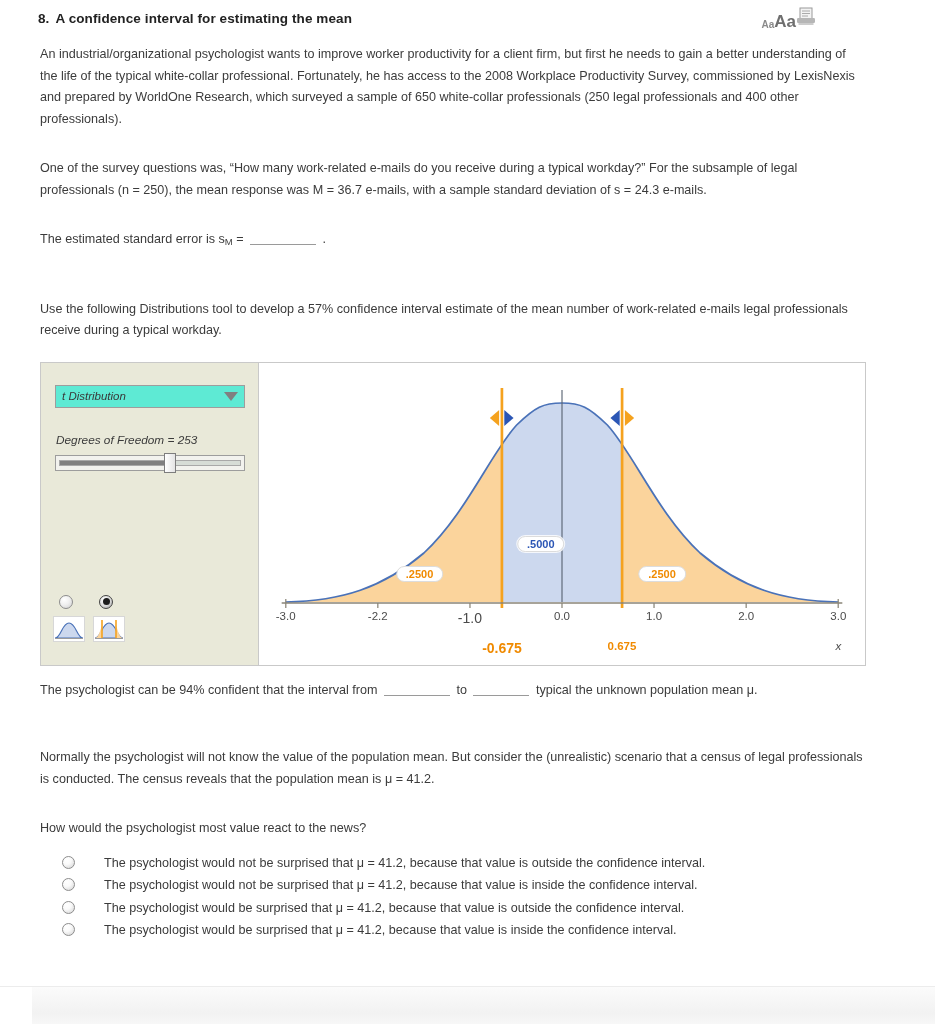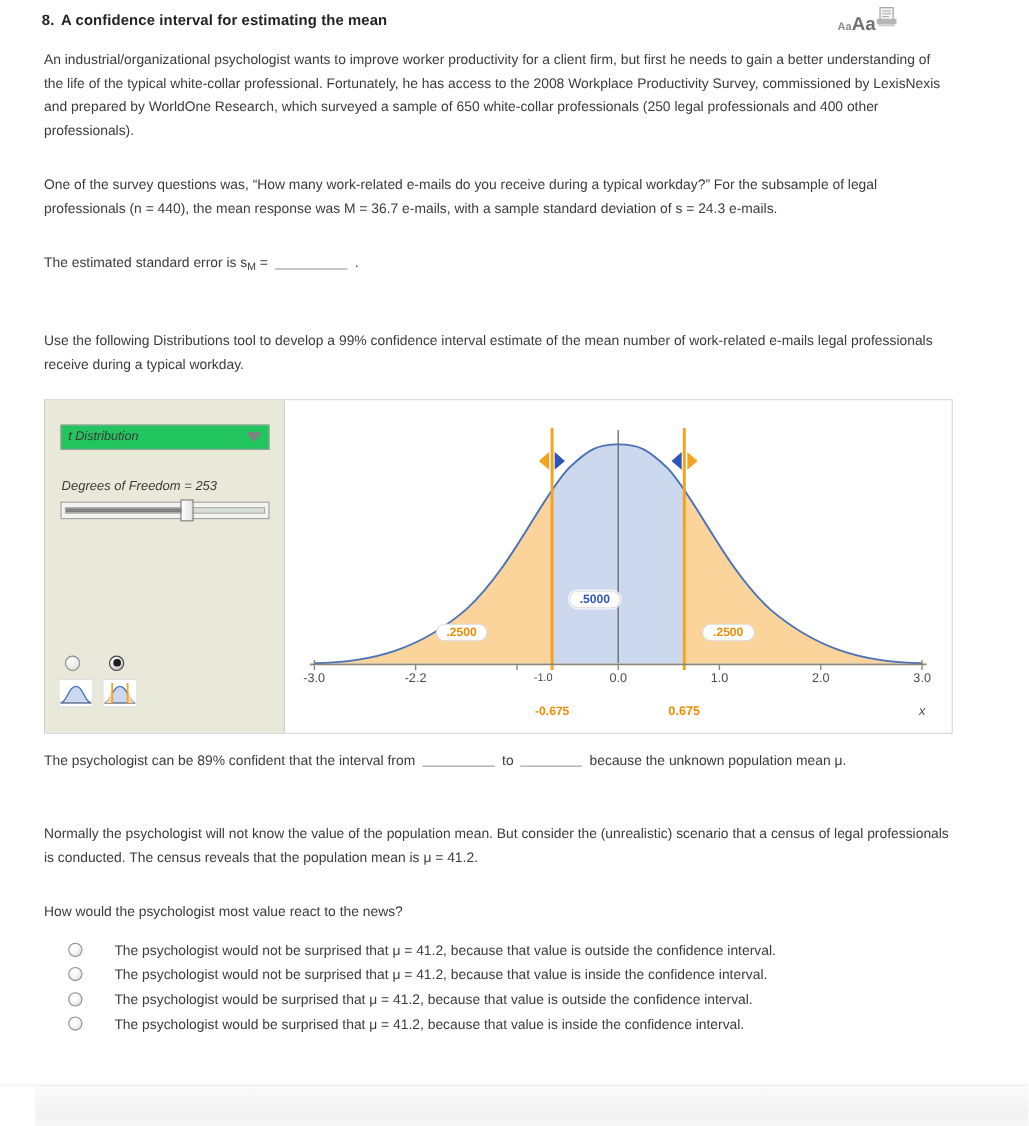--- a/index.html
+++ b/index.html
@@ -88,21 +88,21 @@
     width: 218px;
     background: #e9e9d9;
     border-right: 1px solid #c9c9c9;
     position: relative;
     flex: 0 0 218px;
   }
   .dist-select {
     position: absolute;
     left: 14px; top: 22px;
     width: 190px; height: 23px;
-    background: #22c55e;
+    background: #5eead4;
     border: 1px solid #9d9d9d;
     display: flex;
     align-items: center;
     padding: 0 6px;
     font-style: italic;
     font-size: 11.5px;
     color: #3a3a3a;
   }
   .dist-select .caret {
     margin-left: auto;
@@ -241,30 +241,30 @@
           <rect x="2.5" y="16" width="15" height="2" fill="#cccccc"></rect>
         </svg>
       </span>
     </div>
   </div>
 
   <div class="content">
     <div class="sp-14"></div>
     <p class="para">An industrial/organizational psychologist wants to improve worker productivity for a client firm, but first he needs to gain a better understanding of the life of the typical white-collar professional. Fortunately, he has access to the 2008 Workplace Productivity Survey, commissioned by LexisNexis and prepared by WorldOne Research, which surveyed a sample of 650 white-collar professionals (250 legal professionals and 400 other professionals).</p>
     <div class="sp-28"></div>
-    <p class="para">One of the survey questions was, “How many work-related e-mails do you receive during a typical workday?” For the subsample of legal professionals (n = 440), the mean response was M = 36.7 e-mails, with a sample standard deviation of s = 24.3 e-mails.</p>
+    <p class="para">One of the survey questions was, “How many work-related e-mails do you receive during a typical workday?” For the subsample of legal professionals (n = 250), the mean response was M = 36.7 e-mails, with a sample standard deviation of s = 24.3 e-mails.</p>
     <div class="sp-28"></div>
     <p class="para">
       <span>The estimated standard error is s</span><span class="sub">M</span>
       <span>=</span>
       <span class="blank"></span>
       <span>.</span>
     </p>
     <div class="sp-46"></div>
-    <p class="para">Use the following Distributions tool to develop a 99% confidence interval estimate of the mean number of work-related e-mails legal professionals receive during a typical workday.</p>
+    <p class="para">Use the following Distributions tool to develop a 57% confidence interval estimate of the mean number of work-related e-mails legal professionals receive during a typical workday.</p>
     <div class="sp-20"></div>
   </div>
 
   <div class="tool">
 
     <div class="tool-left">
       <div class="dist-select">
         <span>t Distribution</span>
         <span class="caret"></span>
       </div>
@@ -371,51 +371,51 @@
         </div>
 
         <div style="position:absolute; left:66.5%; top:67.5%; transform:translateX(-50%);
                     background:#ffffff; border:1px solid #dcdcdc; border-radius:9px;
                     padding:1px 9px; font-size:11px; font-weight:bold; color:#f08a00;">
           <span>.2500</span>
         </div>
 
         <div style="position:absolute; left:4.4%; top:82%; transform:translateX(-50%); font-size:11.5px; color:#4a4a4a;"><span>-3.0</span></div>
         <div style="position:absolute; left:19.6%; top:82%; transform:translateX(-50%); font-size:11.5px; color:#4a4a4a;"><span>-2.2</span></div>
-        <div style="position:absolute; left:34.8%; top:82%; transform:translateX(-50%); font-size:10px; color:#4a4a4a;margin-left:24px;"><span>-1.0</span></div>
+        <div style="position:absolute; left:34.8%; top:82%; transform:translateX(-50%); font-size:14px; color:#4a4a4a;"><span>-1.0</span></div>
         <div style="position:absolute; left:50%; top:82%; transform:translateX(-50%); font-size:11.5px; color:#4a4a4a;"><span>0.0</span></div>
         <div style="position:absolute; left:65.2%; top:82%; transform:translateX(-50%); font-size:11.5px; color:#4a4a4a;"><span>1.0</span></div>
         <div style="position:absolute; left:80.4%; top:82%; transform:translateX(-50%); font-size:11.5px; color:#4a4a4a;"><span>2.0</span></div>
         <div style="position:absolute; left:95.6%; top:82%; transform:translateX(-50%); font-size:11.5px; color:#4a4a4a;"><span>3.0</span></div>
 
         <div style="position:absolute; left:40.1%; top:92%; transform:translateX(-50%);
-                    font-size:11px; font-weight:bold; color:#f08a00;">
+                    font-size:14px; font-weight:bold; color:#f08a00;">
           <span>-0.675</span>
         </div>
         <div style="position:absolute; left:59.9%; top:92%; transform:translateX(-50%);
                     font-size:11.5px; font-weight:bold; color:#f08a00;">
           <span>0.675</span>
         </div>
 
         <div style="position:absolute; left:95.6%; top:92%; transform:translateX(-50%);
                     font-size:11.5px; font-style:italic; color:#4a4a4a;">
           <span>x</span>
         </div>
       </div>
     </div>
   </div>
 
   <div class="content">
     <div class="sp-14"></div>
     <p class="para">
-      <span>The psychologist can be 89% confident that the interval from</span>
+      <span>The psychologist can be 94% confident that the interval from</span>
       <span class="blank"></span>
       <span>to</span>
       <span class="blank blank-sm"></span>
-      <span>because the unknown population mean μ.</span>
+      <span>typical the unknown population mean μ.</span>
     </p>
     <div class="sp-46"></div>
     <p class="para">Normally the psychologist will not know the value of the population mean. But consider the (unrealistic) scenario that a census of legal professionals is conducted. The census reveals that the population mean is μ = 41.2.</p>
     <div class="sp-28"></div>
     <p class="para">How would the psychologist most value react to the news?</p>
     <div class="sp-14"></div>
   </div>
 
   <div class="options">
     <div class="option">

